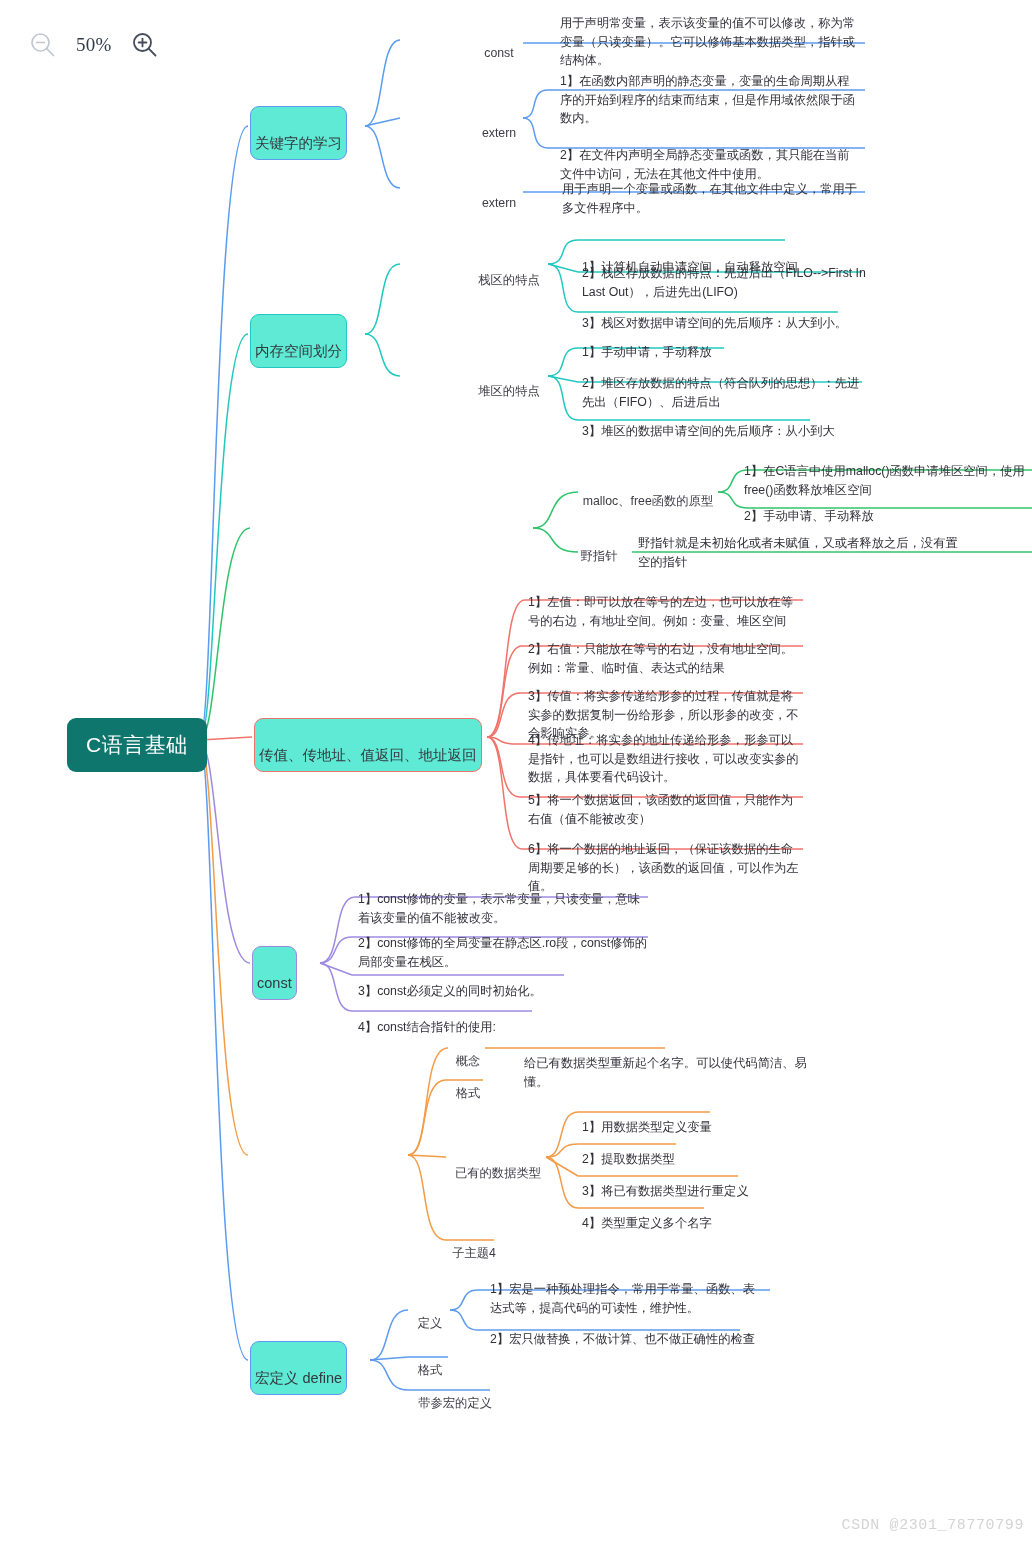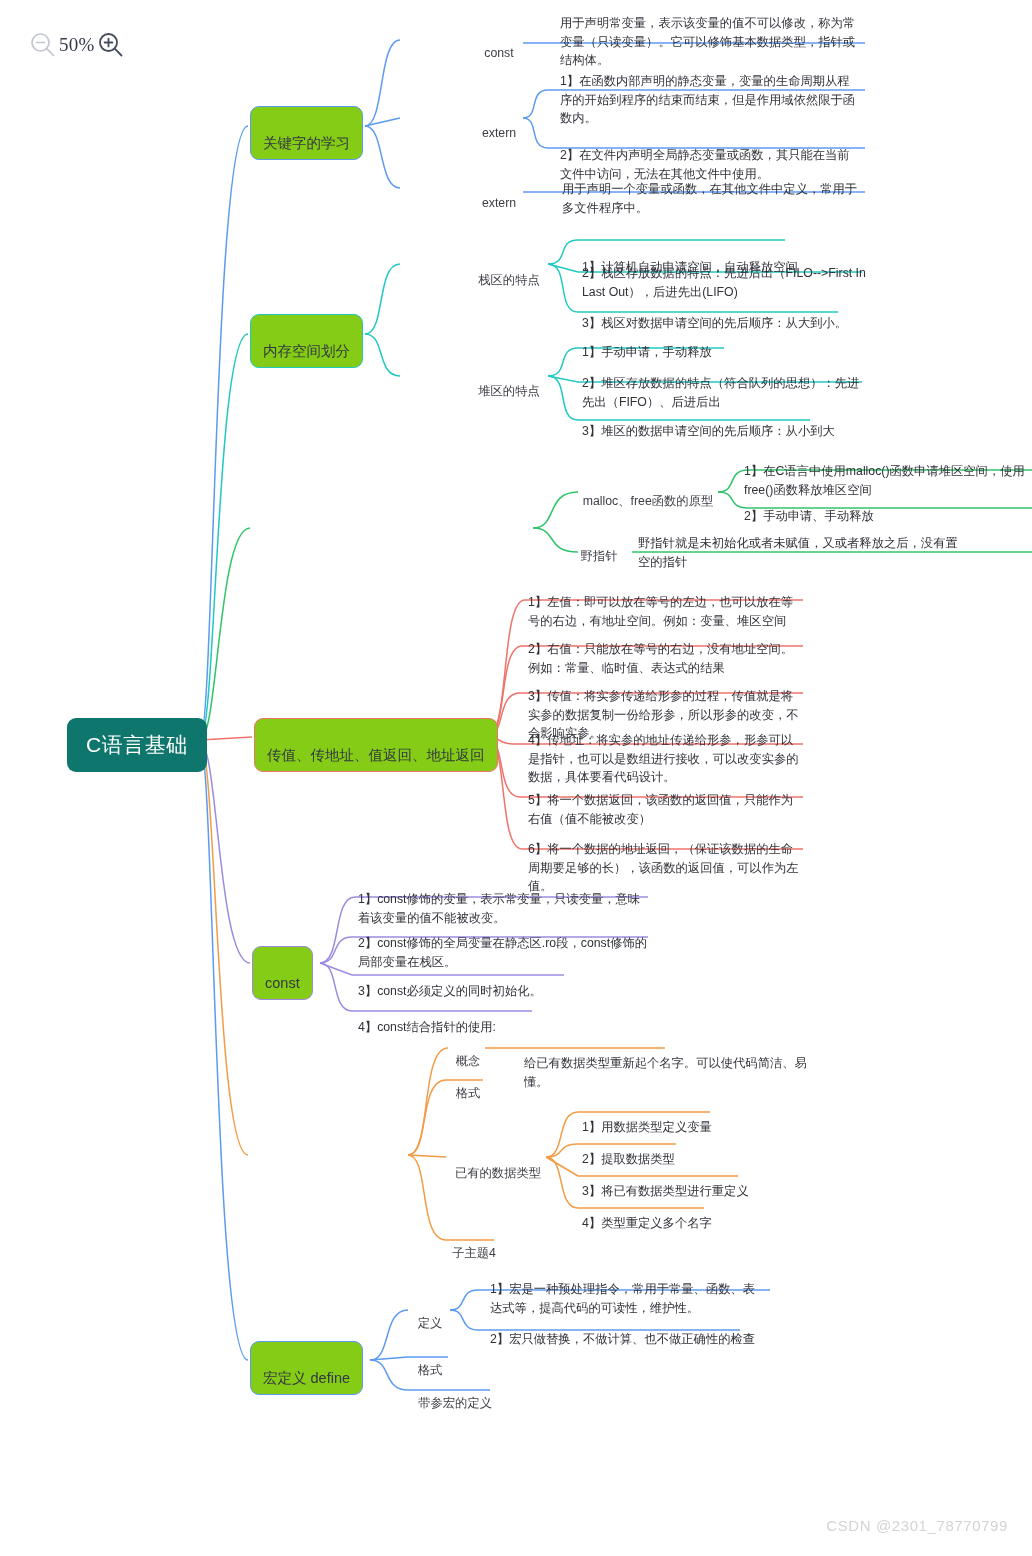--- a/index.html
+++ b/index.html
@@ -20,21 +20,21 @@
     background: #ffffff;
   }
 
   
   #zoombar {
     position: absolute;
     left: 28px;
     top: 30px;
     display: flex;
     align-items: center;
-    gap: 1px;
+    gap: 18px;
     z-index: 40;
   }
   .zicon { width: 30px; height: 30px; display:block; }
   #zoom-level {
     font-size: 19px;
     color: #333a4a;
     letter-spacing: 0.3px;
     font-family: "Liberation Serif", "DejaVu Serif", serif;
   }
 
@@ -49,22 +49,22 @@
   
   .node {
     position: absolute;
     z-index: 10;
     box-sizing: border-box;
   }
   
   .boxed {
     border: 1.4px solid #888;
     border-radius: 9px;
-    background: #84cc16;
-    padding: 6px 12px;
+    background: #5eead4;
+    padding: 6px 4px;
     line-height: 1.38;
   }
   .root {
     background: #0f766e;
     border: none;
     border-radius: 9px;
     color: #ffffff;
     font-size: 21px;
     padding: 13px 19px;
     letter-spacing: 0.5px;
@@ -92,27 +92,27 @@
   .c-blue   { border-color: #5b9bf0; color: #33383f; }
   .c-teal   { border-color: #21c8c0; color: #33383f; }
   .c-green  { border-color: #2fc46a; color: #33383f; }
   .c-red    { border-color: #f0736a; color: #33383f; }
   .c-purple { border-color: #9d8ae0; color: #33383f; }
   .c-orange { border-color: #f39b45; color: #33383f; }
 
   
   #watermark {
     position: absolute;
-    right: 24px;
+    right: 8px;
     bottom: 22px;
     font-size: 15px;
     color: #d4d4d6;
     letter-spacing: 0.6px;
     z-index: 50;
-    font-family: Liberation Sans, sans-serif;
+    font-family: Liberation Mono, monospace;
   }
 </style>
 </head>
 <body>
 
 <div id="canvas">
 
   <div id="zoombar">
     <span>
       <svg class="zicon" viewBox="0 0 30 30">

